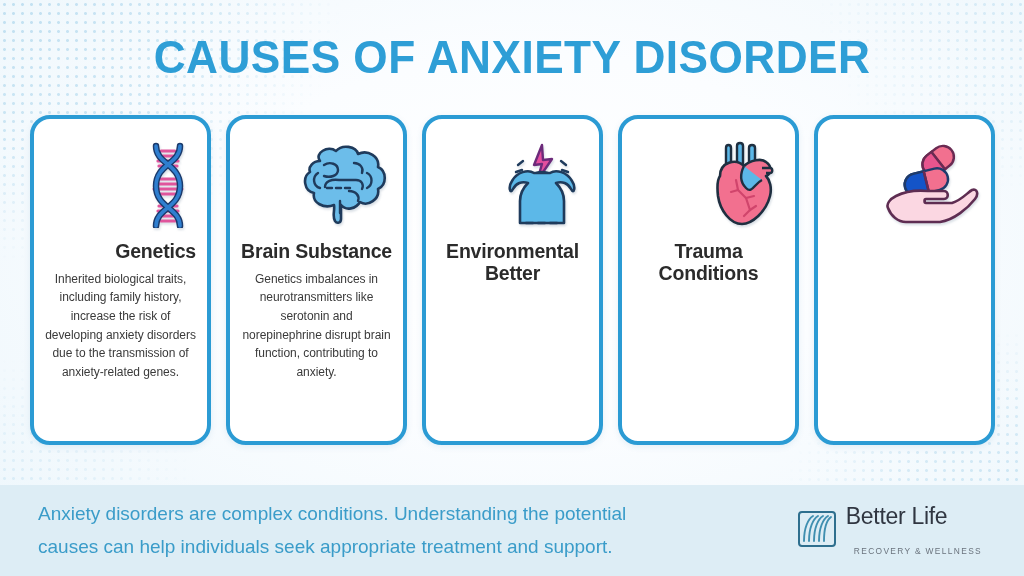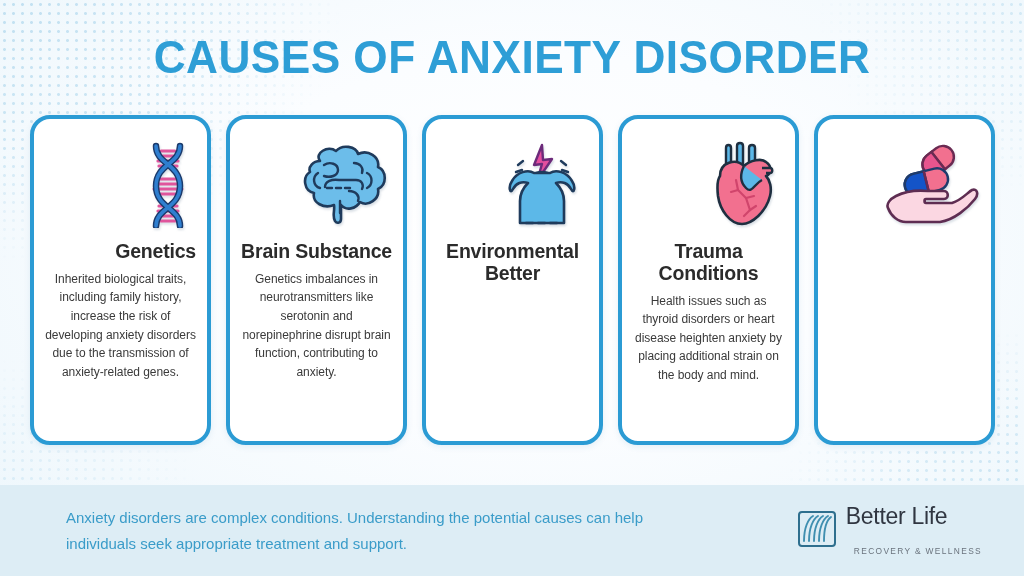--- a/index.html
+++ b/index.html
@@ -114,26 +114,25 @@
   .footer-inner {
     position:absolute;
     left:0; bottom:0; width:100%; height:91px;
     display:flex;
     align-items:center;
     justify-content:space-between;
     padding:0 42px 0 38px;
     z-index:3;
   }
   .footer-text {
-    font-size:15px;
+    font-size:19px;
     line-height:1.72;
     color:#3a9cc9;
     max-width:640px;
     font-family:"Liberation Sans Narrow","Liberation Sans", sans-serif;
-    margin-left:28px;
   }
   .logo {
     display:flex; align-items:center; gap:9px;
   }
   .logo-text { display:flex; flex-direction:column; }
   .logo-name {
     font-size:23px;
     color:#303641;
     line-height:1;
     letter-spacing:-.3px;
@@ -258,21 +257,20 @@
         <g fill="none" stroke="#d0456c" stroke-width="2.2" stroke-linecap="round">
           <path d="M30 40 L32 50 L40 58 L44 70"></path>
           <path d="M32 50 L25 52"></path>
           <path d="M40 58 L48 56"></path>
           <path d="M44 70 L50 66"></path>
           <path d="M44 70 L38 76"></path>
         </g>
       </svg>
     </div>
     <div class="card-title">Trauma Conditions</div>
-    <div class="card-body">Health issues such as thyroid disorders or heart disease heighten anxiety by placing additional strain on the body and mind.</div>
   </div>
 
   <div class="card">
     <div class="icon-wrap">
       <svg width="102" height="86" viewBox="0 0 102 86">
         <g transform="rotate(-38 60 20)">
           <rect x="44" y="8" width="34" height="22" rx="11" fill="#f2708f" stroke="#6a2a52" stroke-width="2.4"></rect>
           <path d="M61 8 L61 30" stroke="#6a2a52" stroke-width="2.4"></path>
           <path d="M44 19 C44 13, 49 8, 55 8 L61 8 L61 30 L55 30 C49 30, 44 25, 44 19 Z" fill="#e8558e" stroke="#6a2a52" stroke-width="2.4"></path>
         </g>

